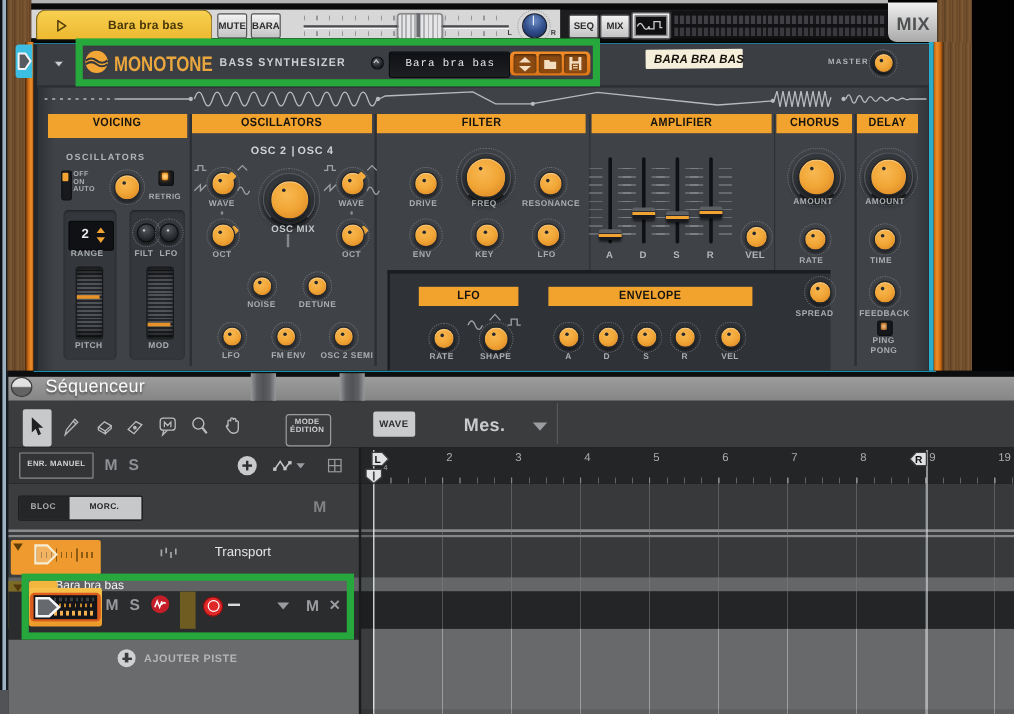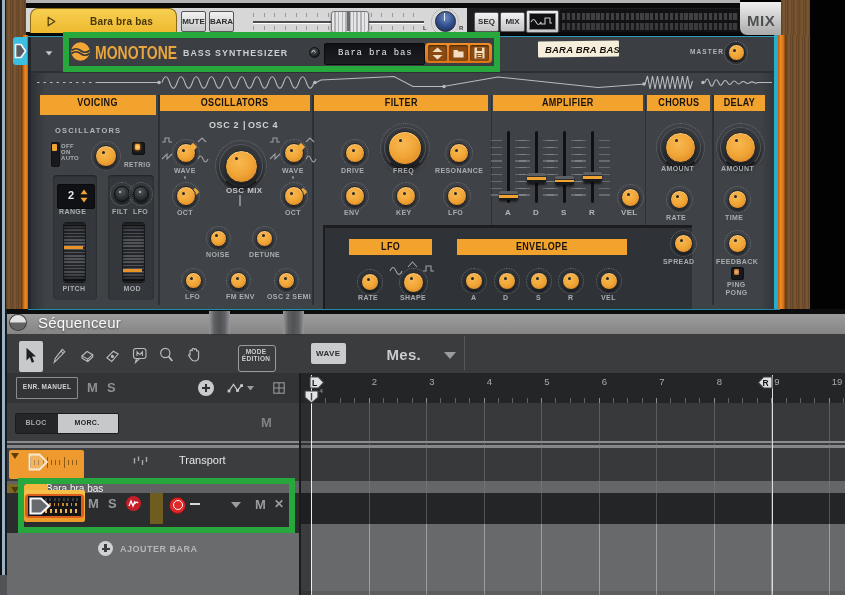--- a/index.html
+++ b/index.html
@@ -561,18 +561,18 @@
 <div class="ab" style="left:169px;top:496.5px;width:15px;height:15px;border-radius:50%;background:#e02828;border:1px solid #8a1010"></div>
 <div class="ab" style="left:172.5px;top:500px;width:8px;height:8px;border-radius:50%;border:1.5px solid #fff"></div>
 <div class="ab" style="left:190px;top:503px;width:10px;height:2px;background:#d8dadc"></div>
 <div class="ab" style="left:231px;top:501.5px;width:0;height:0;border-left:5.5px solid transparent;border-right:5.5px solid transparent;border-top:6.5px solid #9a9ca0"></div>
 <div class="lb" style="left:255px;top:497px;font-size:13px;color:#9a9ca0;letter-spacing:0px;">M</div>
 <div class="lb" style="left:274px;top:497px;font-size:12px;color:#9a9ca0;letter-spacing:0px;">✕</div>
 <div class="ab" style="left:7px;top:533px;width:293px;height:62px;background:#6a6b6d"></div>
 <div class="ab" style="left:98px;top:541px;width:15px;height:15px;border-radius:50%;background:#cfd1d3"></div>
 <div class="ab" style="left:101.5px;top:547.5px;width:8px;height:2.2px;background:#3a3c3e"></div>
 <div class="ab" style="left:104.4px;top:544.4px;width:2.2px;height:8px;background:#3a3c3e"></div>
-<div class="lb" style="left:120px;top:543.5px;font-size:9px;color:#b4b6b8;letter-spacing:0.5px;">AJOUTER BARA</div>
+<div class="lb" style="left:120px;top:543.5px;font-size:9px;color:#b4b6b8;letter-spacing:0.5px;">AJOUTER PISTE</div>
 <div class="ab" style="left:300px;top:591px;width:545px;height:4px;background:rgba(0,0,0,.10)"></div>
 <div class="ab" style="left:0px;top:575px;width:7px;height:20px;background:#515356"></div>
 <div class="ab" style="left:299px;top:373px;width:2px;height:222px;background:#1a1c1e"></div>
 <div class="ab" style="left:63px;top:32px;width:437px;height:40px;border:6px solid #27a83d;box-sizing:border-box"></div>
 <div class="ab" style="left:17.5px;top:477.5px;width:277px;height:55px;border:6px solid #27a83d;box-sizing:border-box"></div>
 
 </body></html>

